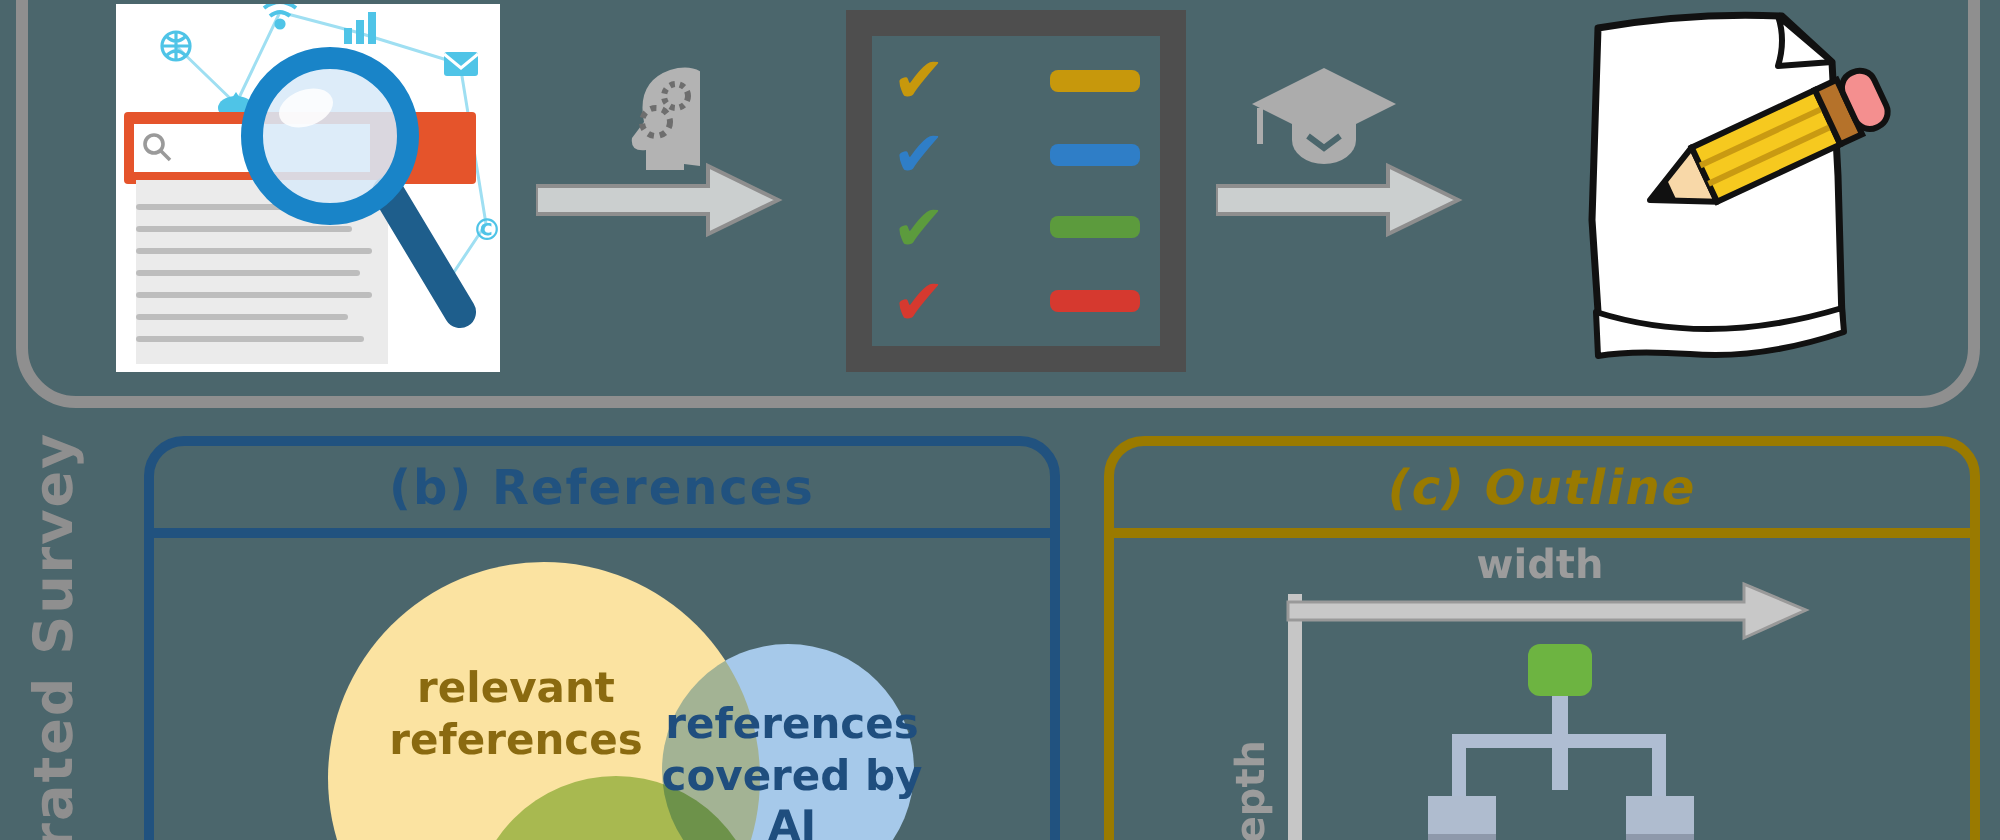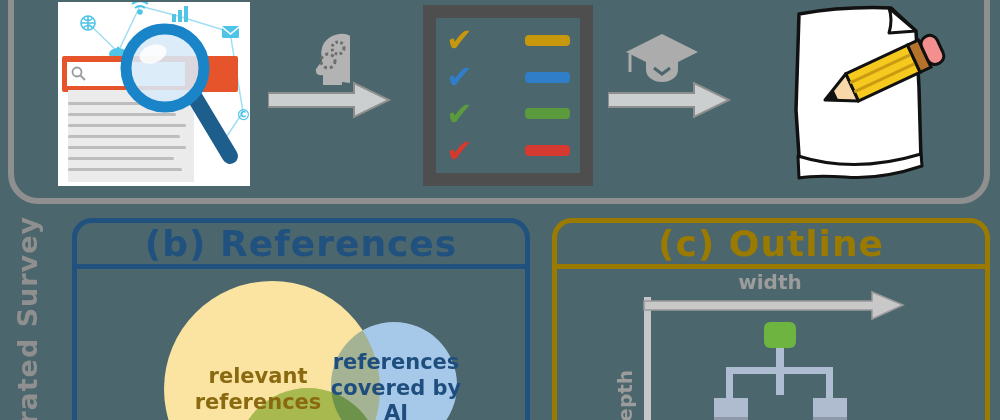--- a/index.html
+++ b/index.html
@@ -29,21 +29,21 @@
   
   .flow-arrow{width:124px;height:40px;}
 
   
   .paper-wrap{left:785px;top:0px;width:170px;height:190px;}
 
   
   .panel{border:5px solid;border-radius:20px;background:transparent;}
   .panel-b{left:72px;top:218px;width:448px;height:260px;}
   .panel-c{left:552px;top:218px;width:428px;height:260px;}
-  .panel-title{height:41px;line-height:42px;text-align:center;font-weight:bold;font-size:36px;
+  .panel-title{height:41px;line-height:42px;text-align:center;font-weight:bold;font-size:24px;
     border-bottom:5px solid;letter-spacing:1px;}
 
   
   .side-label{left:-88px;top:310px;width:240px;height:40px;transform:rotate(-90deg);
     text-align:center;font-size:27px;font-weight:bold;letter-spacing:1px;}
   .depth-label{left:566px;top:390px;width:120px;height:26px;transform:rotate(-90deg);
     text-align:center;font-size:20px;font-weight:bold;}
   .width-label{left:690px;top:270px;width:160px;text-align:center;font-size:20px;font-weight:bold;}
 
   
@@ -173,25 +173,25 @@
 
   <div class="abs panel panel-b" style="border-color: rgb(33, 82, 127);">
     <div class="panel-title" style="color: rgb(33, 82, 127);">(b) References</div>
   </div>
 
   <div class="abs venn">
     <div class="venn-circle" style="left: 164px; top: 281px; width: 216px; height: 216px; background: rgb(251, 227, 161);"></div>
     <div class="venn-circle" style="left: 331px; top: 322px; width: 126px; height: 126px; background: rgb(166, 201, 234);"></div>
     <div class="venn-circle" style="left: 236px; top: 388px; width: 144px; height: 144px; background: rgb(171, 208, 127);"></div>
   </div>
-  <div class="abs venn-label" style="left: 183px; top: 332px; width: 150px; color: rgb(138, 106, 16); margin-top: 32px;">relevant references</div>
+  <div class="abs venn-label" style="left: 183px; top: 332px; width: 150px; color: rgb(138, 106, 16);">relevant references</div>
   <div class="abs venn-label" style="left: 326px; top: 350px; width: 140px; color: rgb(31, 78, 126);">references covered by AI</div>
 
   <div class="abs panel panel-c" style="border-color: rgb(154, 122, 0);">
-    <div class="panel-title" style="color: rgb(154, 122, 0);">(c) Outline</div>
+    <div class="panel-title" style="color: rgb(154, 122, 0); font-style: italic;">(c) Outline</div>
   </div>
 
   <div class="abs width-label" style="color: rgb(156, 156, 156); text-align: center;">width</div>
   <div class="abs depth-label" style="color: rgb(156, 156, 156);">depth</div>
 
   <div class="abs axis-v"></div>
   <svg class="abs" style="left:640px;top:288px;" width="270" height="34" viewBox="0 0 270 34">
     <polygon points="4,13 232,13 232,4 263,17 232,31 232,22 4,22" fill="#C8C8C8" stroke="#999999" stroke-width="1.5"></polygon>
   </svg>
 

